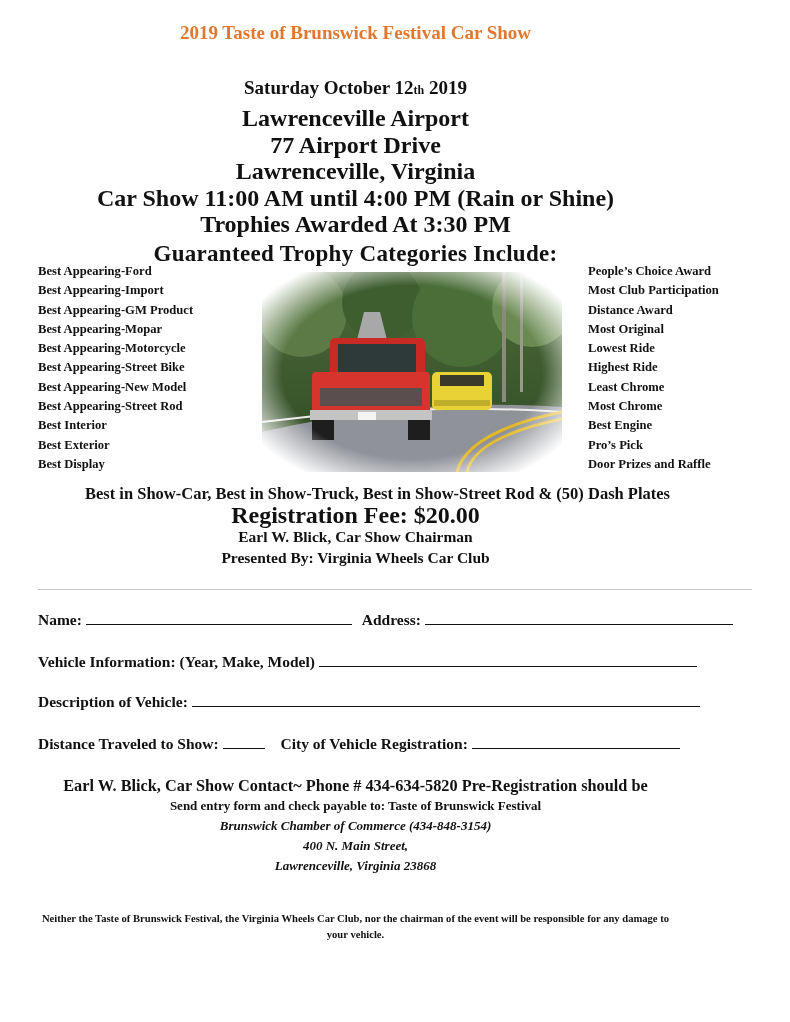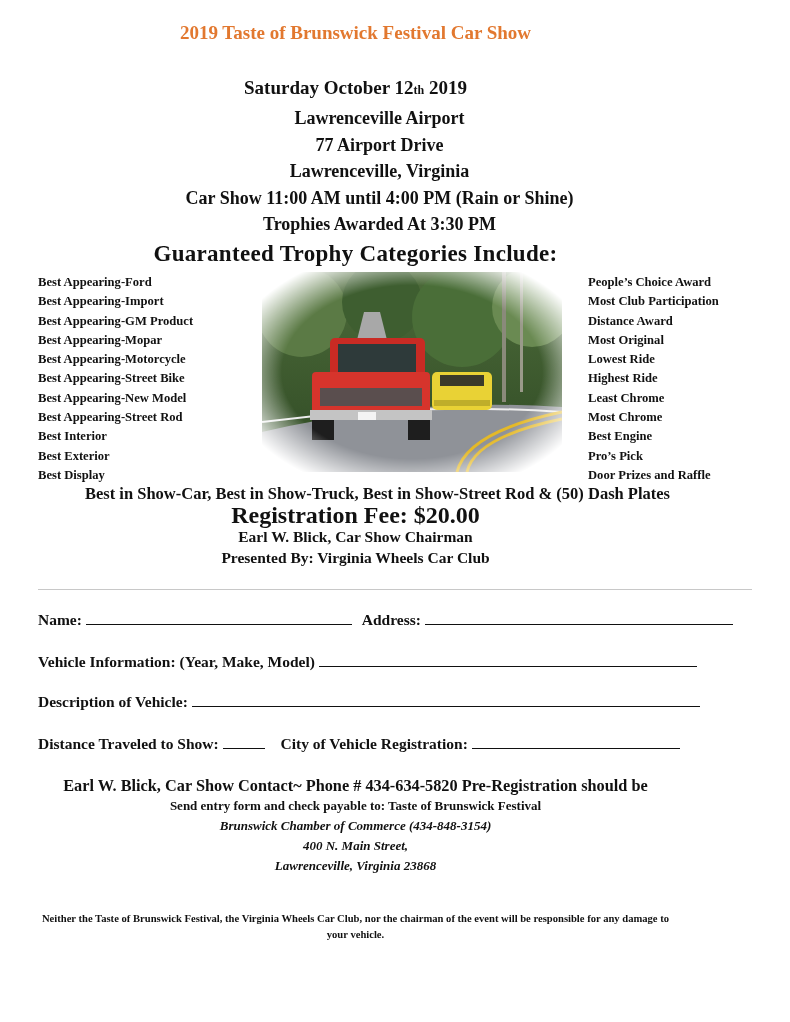--- a/index.html
+++ b/index.html
@@ -3,24 +3,24 @@
   <meta charset="utf-8">
   <style>
     html, body { margin: 0; padding: 0; background: #ffffff; }
     body { width: 790px; height: 1022px; position: relative; overflow: hidden;
            font-family: "Liberation Serif", "DejaVu Serif", serif; color: #111; }
     .c { text-align: center; font-weight: bold; }
     .abs { position: absolute; left: 0; width: 711px; }
     #title { top: 22px; font-size: 19px; color: #e2782f; }
     #h1 { top: 77px; font-size: 19px; }
     #h1 sub { font-size: 12px; vertical-align: baseline; }
-    .hl { font-size: 18px; line-height: 26.5px; margin-left: 24px; }
+    .hl { font-size: 24px; line-height: 26.5px; }
     #hblock { top: 105px; }
     #cats-heading { top: 241px; font-size: 23px; letter-spacing: 0.3px; }
-    .catlist { position: absolute; top: 273px; font-size: 12.6px; font-weight: bold; line-height: 19.3px; }
+    .catlist { position: absolute; top: 262px; font-size: 12.6px; font-weight: bold; line-height: 19.3px; }
     #cats-left { left: 38px; }
     #cats-right { left: 588px; }
     #photo { position: absolute; left: 262px; top: 272px; width: 300px; height: 200px; overflow: hidden;
              -webkit-mask-image: radial-gradient(ellipse 62% 62% at 50% 50%, #000 70%, transparent 100%);
              mask-image: radial-gradient(ellipse 62% 62% at 50% 50%, #000 70%, transparent 100%); }
     #tail { top: 483px; }
     .t16 { font-size: 16.5px; line-height: 21px; padding-left: 44px; }
     .t18 { font-size: 24px; line-height: 22px; }
     .t155 { font-size: 15.5px; line-height: 21px; }
     #rule { position: absolute; left: 38px; width: 714px; top: 589px; height: 0; border-top: 1.5px solid #c8c8c8; }

